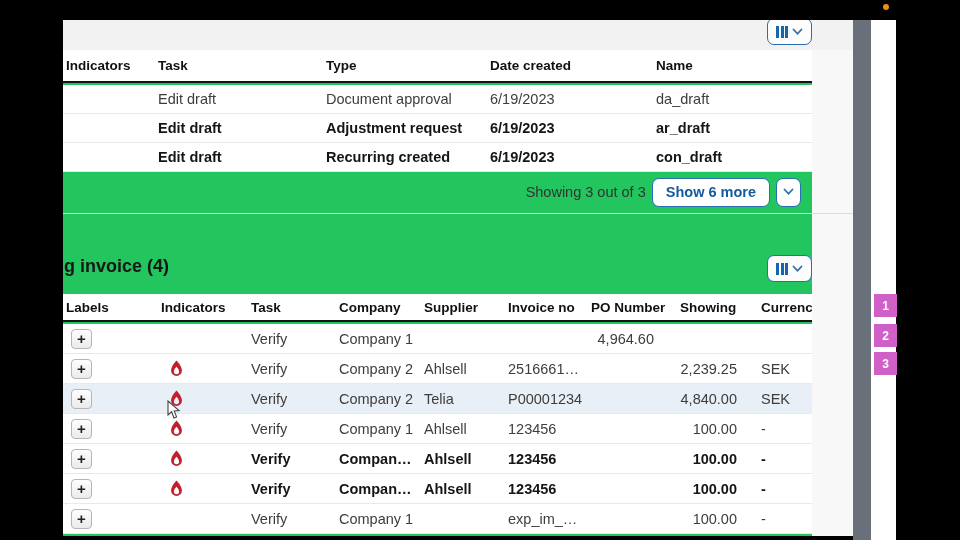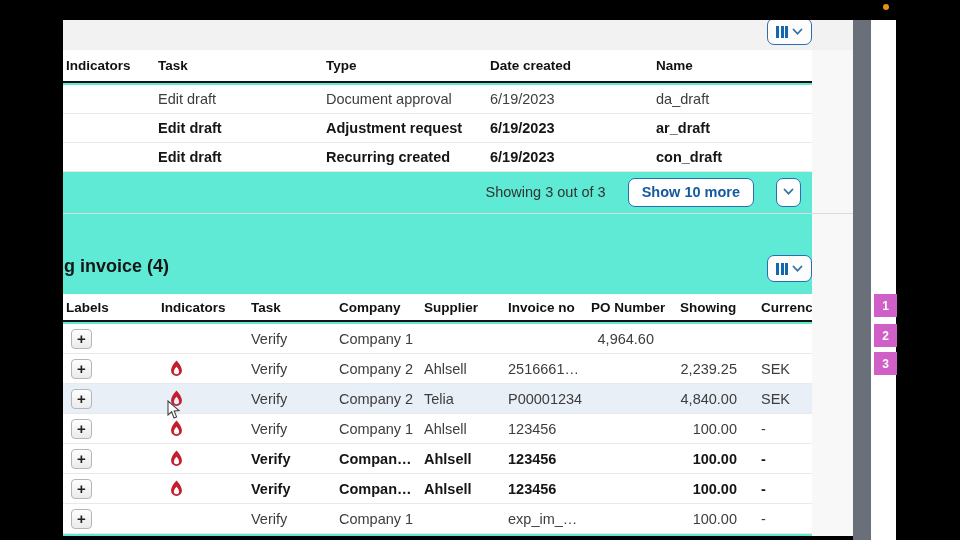--- a/index.html
+++ b/index.html
@@ -1,19 +1,19 @@
 <!DOCTYPE html>
 <html><head>
 <meta charset="utf-8">
 <style>
   * { margin:0; padding:0; box-sizing:border-box; }
   html,body { width:960px; height:540px; overflow:hidden; background:#000;
     font-family:"Liberation Sans", sans-serif; }
   .panel { position:absolute; left:63px; top:20px; width:790px; height:516px;
-    background:#5eead4; overflow:hidden; }
+    background:#22c55e; overflow:hidden; }
   .gutter { position:absolute; left:749px; top:0; width:41px; height:516px; background:#f8f8f8; }
   .toolbar { position:absolute; left:0; top:0; width:790px; height:30px; background:#f2f2f2; }
 
   
   .colbtn { position:absolute; width:45px; height:27px; background:#fdfdfd;
     border:1.6px solid #2a6db1; border-radius:7px; display:flex; align-items:center;
     justify-content:center; gap:4px; cursor:pointer; }
   .colbtn.one { left:704px; top:-2px; }
   .colbtn.two { left:704px; top:235px; }
   .bars { display:flex; gap:1.5px; }
@@ -28,21 +28,21 @@
     overflow:hidden; display:flex; align-items:center; height:100%; }
 
   
   .t1head { top:30px; height:33px; }
   .t1rows { position:absolute; left:0; top:65px; width:749px; }
   .t1row { display:flex; height:29px; border-bottom:1px solid #e9e9e9; background:#fff; }
   .t1c0{width:92px} .t1c1{width:168px} .t1c2{width:164px} .t1c3{width:166px} .t1c4{width:159px}
   .t1row.bold .cell { font-weight:700; color:#151515; }
 
   .t1footer { position:absolute; left:0; top:151px; width:790px; height:42px;
-    display:flex; align-items:center; justify-content:flex-end; gap:22px; padding-right:52px; }
+    display:flex; align-items:center; justify-content:flex-end; gap:6px; padding-right:52px; }
   .showing { font-size:14.5px; color:#333; }
   .showmore { height:29px; padding:0 13px; background:#fff; border:1.6px solid #2a6db1;
     border-radius:7px; color:#135a9e; font-weight:700; font-size:14.5px; cursor:pointer;
     font-family:"Liberation Sans",sans-serif; }
   .chevbtn { height:29px; width:25px; background:#fff; border:1.6px solid #2a6db1;
     border-radius:7px; display:flex; align-items:center; justify-content:center; cursor:pointer; }
 
   .divider { position:absolute; left:0; top:193px; width:790px; height:1px; background:#dcdcdc; }
 
   
@@ -128,21 +128,21 @@
         <div class="cell t1c1">Edit draft</div>
         <div class="cell t1c2">Recurring created</div>
         <div class="cell t1c3">6/19/2023</div>
         <div class="cell t1c4">con_draft</div>
       </div>
 
   </div>
 
   <div class="t1footer">
     <span class="showing">Showing 3 out of 3</span>
-    <button class="showmore">Show 10 more</button>
+    <button class="showmore">Show 6 more</button>
     <div class="chevbtn">
       <svg width="11" height="8" viewBox="0 0 11 8">
         <polyline points="1.5,1.5 5.5,5.8 9.5,1.5" fill="none" stroke="#2f6fa8" stroke-width="1.8" stroke-linecap="round"></polyline>
       </svg>
     </div>
   </div>
 
   <div class="divider"></div>
 
   <div class="sec2title">g invoice (4)</div>

